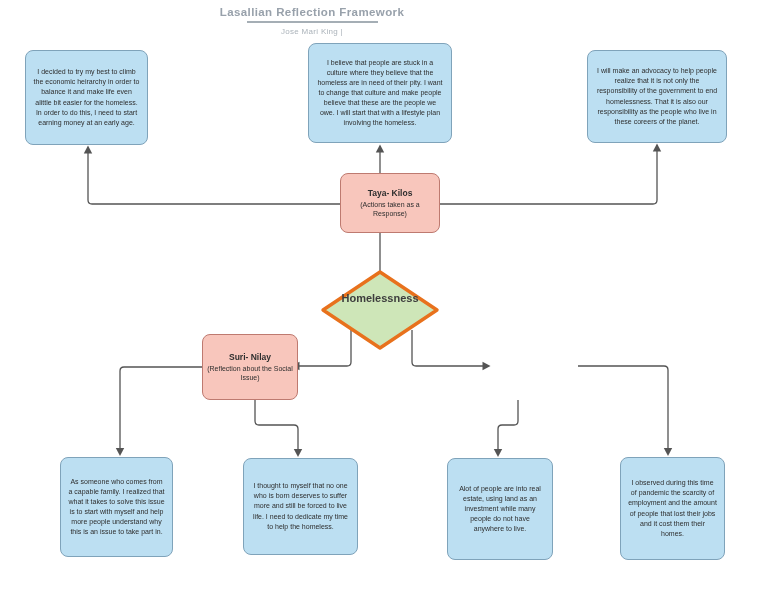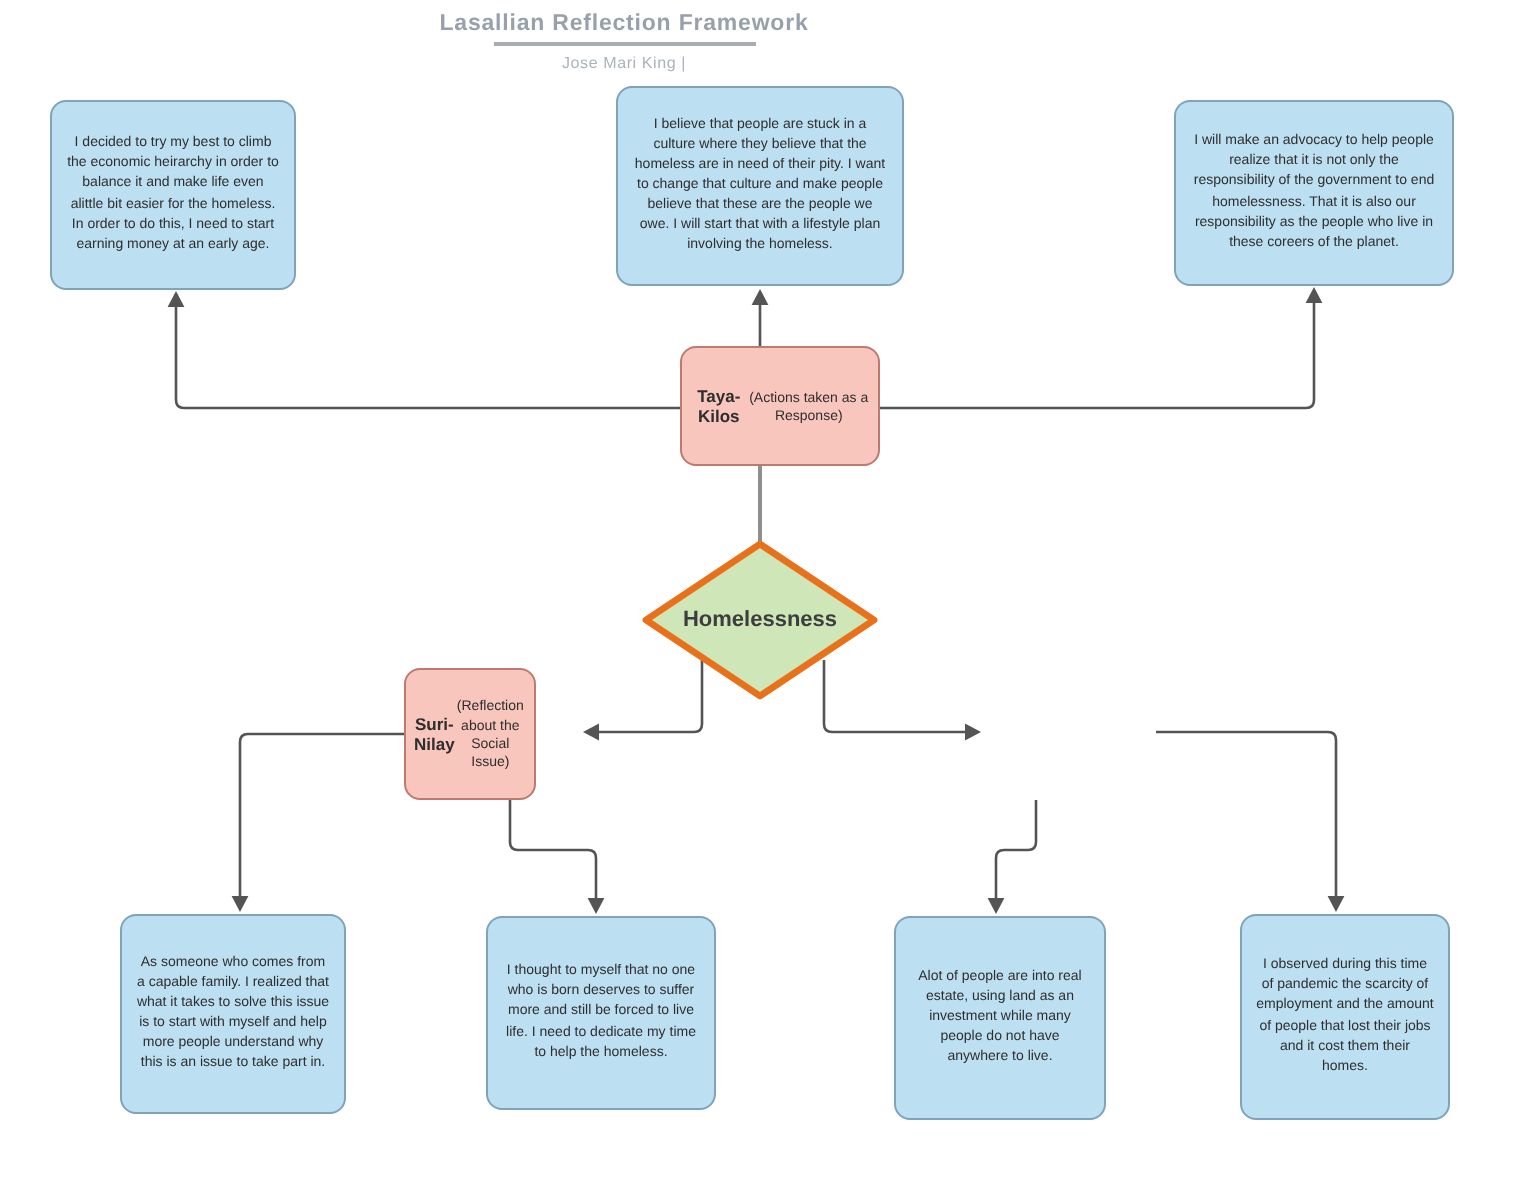--- a/index.html
+++ b/index.html
@@ -22,36 +22,36 @@
   .note{
     position:absolute;box-sizing:border-box;border-radius:8px;
     background:var(--note-fill);border:1px solid var(--note-stroke);
     display:flex;align-items:center;justify-content:center;
     padding:5px 7px;text-align:center;
     font-size:7px;line-height:1.45;color:#2e2e2e;
   }
   .node{
     position:absolute;box-sizing:border-box;border-radius:8px;
     background:var(--node-fill);border:1px solid var(--node-stroke);
-    display:flex;flex-direction:row;align-items:center;justify-content:center;
+    display:flex;flex-direction:column;align-items:center;justify-content:center;
     text-align:center;padding:4px;color:#2e2e2e;
   }
   .node .t{font-size:8.5px;font-weight:bold;}
   .node .s{font-size:7px;line-height:1.35;margin-top:2px;}
   .diamond-label{
-    position:absolute;left:323px;top:272px;width:114px;height:76px;
+    position:absolute;left:323px;top:260px;width:114px;height:76px;
     display:flex;align-items:center;justify-content:center;
     font-size:11px;font-weight:bold;color:#3d3d3d;
   }
   
   #note-tl{left:25px;top:50px;width:123px;height:95px;}
   #note-tc{left:308px;top:43px;width:144px;height:100px;}
   #note-tr{left:587px;top:50px;width:140px;height:93px;}
   #node-taya{left:340px;top:173px;width:100px;height:60px;}
-  #node-suri{left:202px;top:334px;width:66px;height:66px;}
+  #node-suri{left:202px;top:334px;width:96px;height:66px;}
   #node-masid{left:492px;top:334px;width:86px;height:66px;}
   #note-b1{left:60px;top:457px;width:113px;height:100px;}
   #note-b2{left:243px;top:458px;width:115px;height:97px;}
   #note-b3{left:447px;top:458px;width:106px;height:102px;}
   #note-b4{left:620px;top:457px;width:105px;height:103px;}
 </style>
 </head>
 <body>
 
 <div class="canvas">

